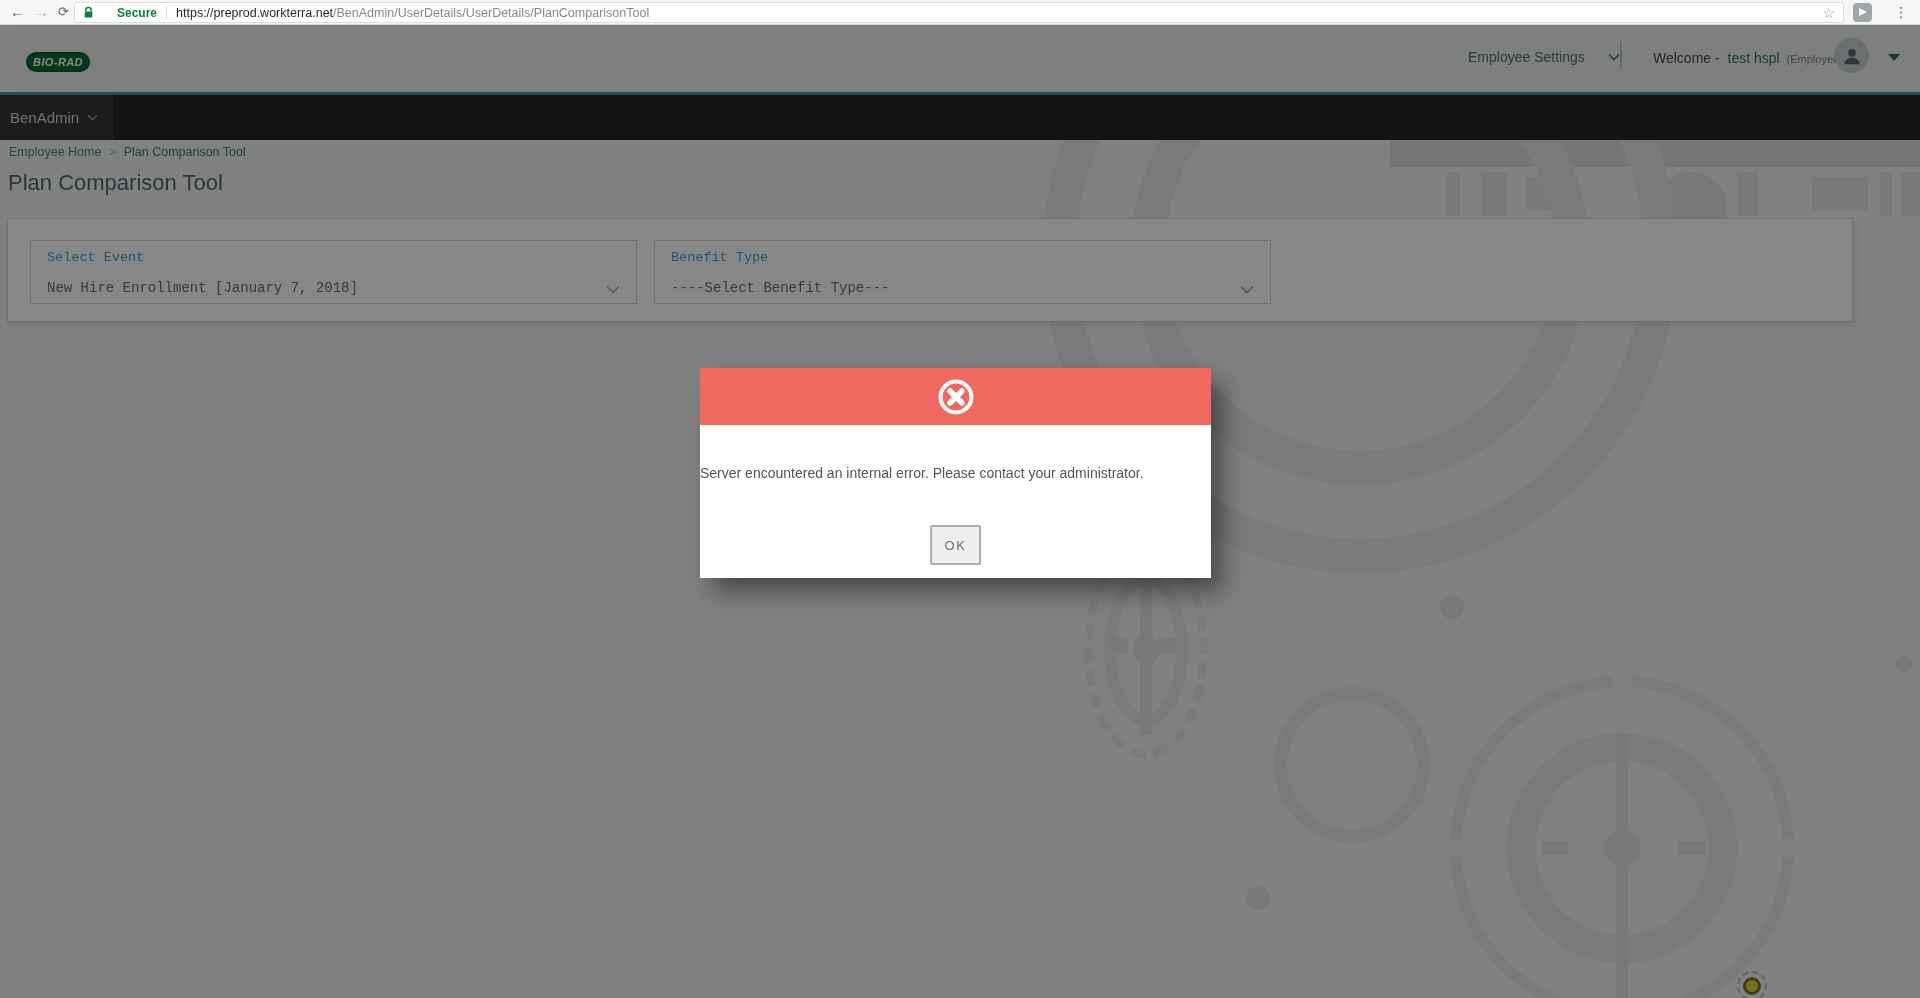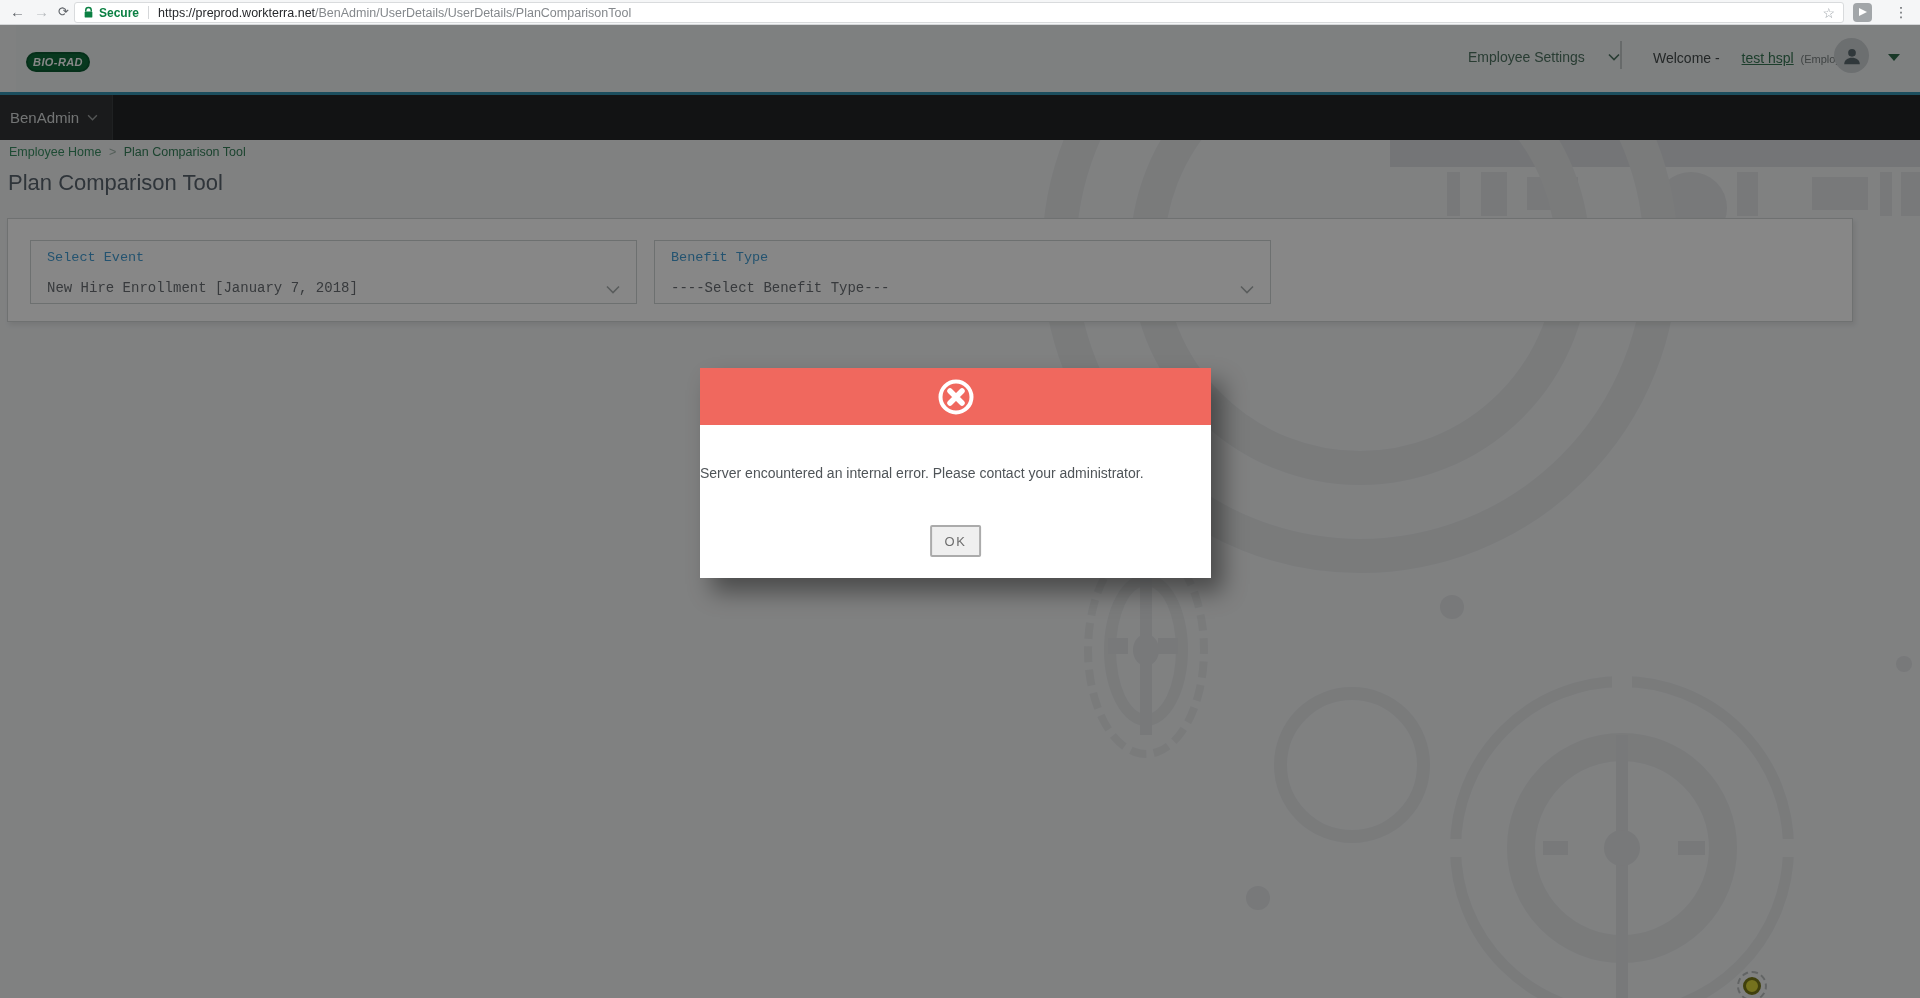--- a/index.html
+++ b/index.html
@@ -4,21 +4,21 @@
 <style>
   * { margin:0; padding:0; box-sizing:border-box; }
   html,body { width:1920px; height:998px; font-family:"Liberation Sans", sans-serif; background:#fff; overflow:hidden; }
 
   
   .chrome { position:absolute; top:0; left:0; width:1920px; height:25px; background:#f5f6f7; border-bottom:1px solid #d4d6d8; z-index:100; }
   .nav-arrow { position:absolute; top:1px; font-size:15px; line-height:22px; color:#5f6368; }
   .nav-arrow.fwd { color:#b7babd; }
   .reload { position:absolute; top:2px; font-size:13px; line-height:20px; color:#5f6368; }
   .omnibox { position:absolute; left:74px; top:2px; width:1770px; height:21px; background:#fff; border:1px solid #d9dbdd; border-radius:3px; display:flex; align-items:center; padding:0 8px; }
-  .secure-label { color:#0b8043; font-size:12px; margin-left:5px; font-weight:bold; }
+  .secure-label { color:#0b8043; font-size:12px; margin-left:23px; font-weight:bold; }
   .omni-sep { width:1px; height:13px; background:#d5d7d9; margin:0 9px; }
   .url { font-size:12.5px; white-space:nowrap; }
   .url .origin { color:#27292c; }
   .url .path { color:#84888c; }
   .star { position:absolute; right:8px; top:2px; font-size:14px; color:#9aa0a6; line-height:17px; }
   .ext-icon { position:absolute; left:1853px; top:3px; width:19px; height:19px; background:#a2a6a9; border-radius:4px; }
   .ext-icon::after { content:""; position:absolute; left:6px; top:5px; border-left:8px solid #fff; border-top:4.5px solid transparent; border-bottom:4.5px solid transparent; }
   .kebab { position:absolute; left:1894px; top:1px; font-size:14px; color:#5f6368; line-height:22px; letter-spacing:0; }
 
   
@@ -33,21 +33,21 @@
   .wm-gap  { position:absolute; background:#f1f3f4; }
   .wm-dashed { border-style:dashed; }
 
   
   .app-header { position:absolute; top:0; left:16px; width:1920px; height:80px; background:#eef1f2; z-index:2; }
   .logo-pill { position:absolute; left:10px; top:27px; width:64px; height:20px; background:#0e6b3a; border:2px solid #0a5a30; border-radius:11px; color:#fff; font-size:11px; font-weight:bold; font-style:italic; letter-spacing:.4px; display:flex; align-items:center; justify-content:center; }
   .emp-settings { position:absolute; left:1452px; top:24px; font-size:14px; color:#4e7361; display:flex; align-items:center; gap:23px; }
   .hdr-sep { position:absolute; left:1604px; top:16px; width:2px; height:28px; background:#c2c8c8; }
   .welcome { position:absolute; left:1637px; top:25px; font-size:14px; white-space:nowrap; }
   .welcome .w1 { color:#444b4b; }
-  .welcome .w2 { color:#357553; margin-left:18px;text-decoration:underline; }
+  .welcome .w2 { color:#357553; margin-left:4px; }
   .welcome .w3 { color:#798080; font-size:11px; margin-left:3px; }
   .avatar { position:absolute; left:1818px; top:13px; width:35px; height:35px; background:#ccd1d3; border-radius:50%; display:flex; align-items:center; justify-content:center; overflow:hidden; }
   .avatar-caret { position:absolute; left:1872px; top:29px; width:0; height:0; border-left:6px solid transparent; border-right:6px solid transparent; border-top:7px solid #2f6b4a; }
 
   .teal-line { position:absolute; top:67px; left:0; width:1920px; height:3px; background:#3593b1; z-index:2; }
 
   
   .nav { position:absolute; top:70px; left:0; width:1920px; height:45px; background:#222426; z-index:2; }
   .nav-tab { position:absolute; left:0; top:0; width:113px; height:45px; background:#323435; border-right:1px solid #3c3f40; display:flex; align-items:center; padding-left:10px; color:#d8dcdc; font-size:15px; gap:8px; }
 
@@ -66,21 +66,21 @@
   .sel-label { position:absolute; left:16px; top:9px; font-size:13.5px; color:#459ed3; }
   .sel-value { position:absolute; left:16px; top:39px; font-size:14px; color:#6a6f74; }
   .sel-chevron { position:absolute; right:16px; top:44px; }
 
   
   .backdrop { position:absolute; inset:0; background:rgba(0,0,0,.47); z-index:40; }
   .modal { position:absolute; left:700px; top:343px; width:511px; z-index:50; box-shadow:12px 14px 22px rgba(0,0,0,.42); }
   .modal-header { height:57px; background:#f0685e; display:flex; align-items:center; justify-content:center; }
   .modal-body { height:153px; background:#fff; position:relative; }
   .modal-msg { position:absolute; top:40px; left:0; width:100%; text-align:left; font-size:14px; color:#4f5458; }
-  .ok-btn { position:absolute; top:100px; left:50%; transform:translateX(-50%); height:32px; padding:0 13px; background:#efefef; border:2px solid #ababab; border-radius:2px; font-size:13px; color:#6e6e6e; letter-spacing:1.5px; font-family:"Liberation Sans", sans-serif; }
+  .ok-btn { position:absolute; top:100px; left:50%; transform:translateX(-50%); height:40px; padding:0 13px; background:#efefef; border:2px solid #ababab; border-radius:2px; font-size:13px; color:#6e6e6e; letter-spacing:1.5px; font-family:"Liberation Sans", sans-serif; }
 </style>
 </head>
 <body>
 
 <div class="chrome">
   <span class="nav-arrow" style="left:10px">←</span>
   <span class="nav-arrow fwd" style="left:34px">→</span>
   <span class="reload" style="left:58px">⟳</span>
 
   <div class="omnibox">

